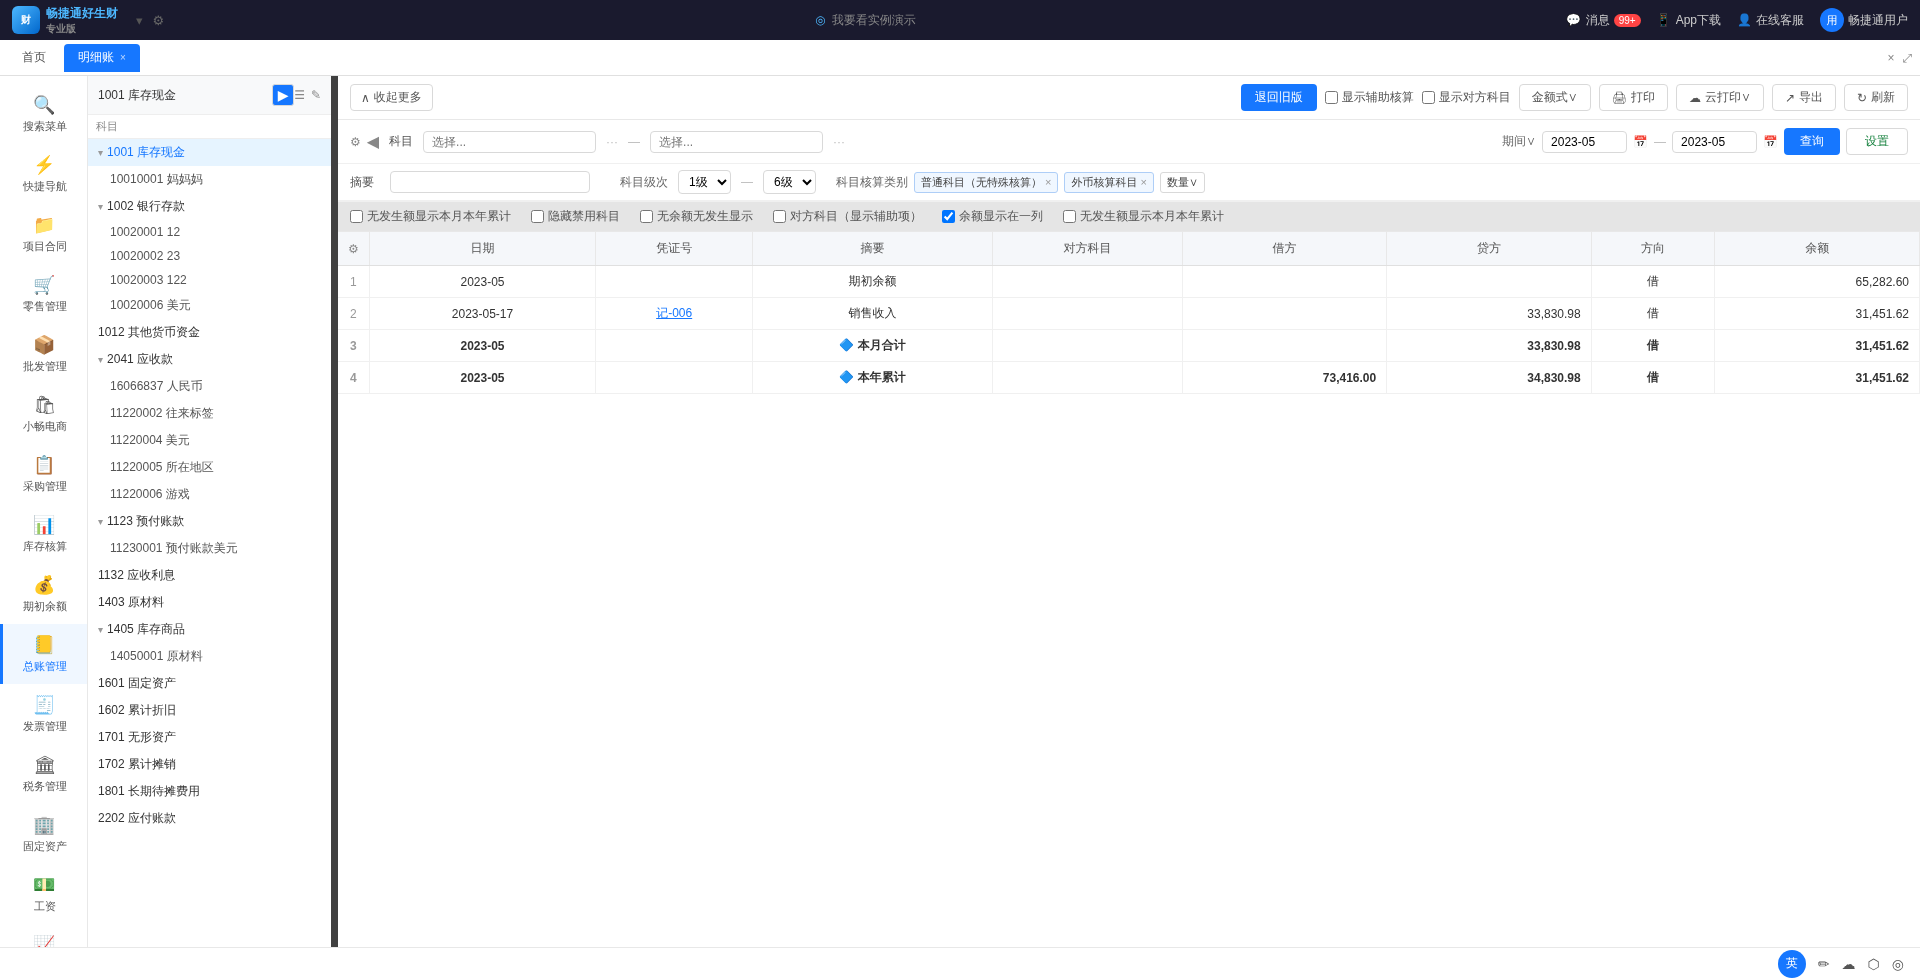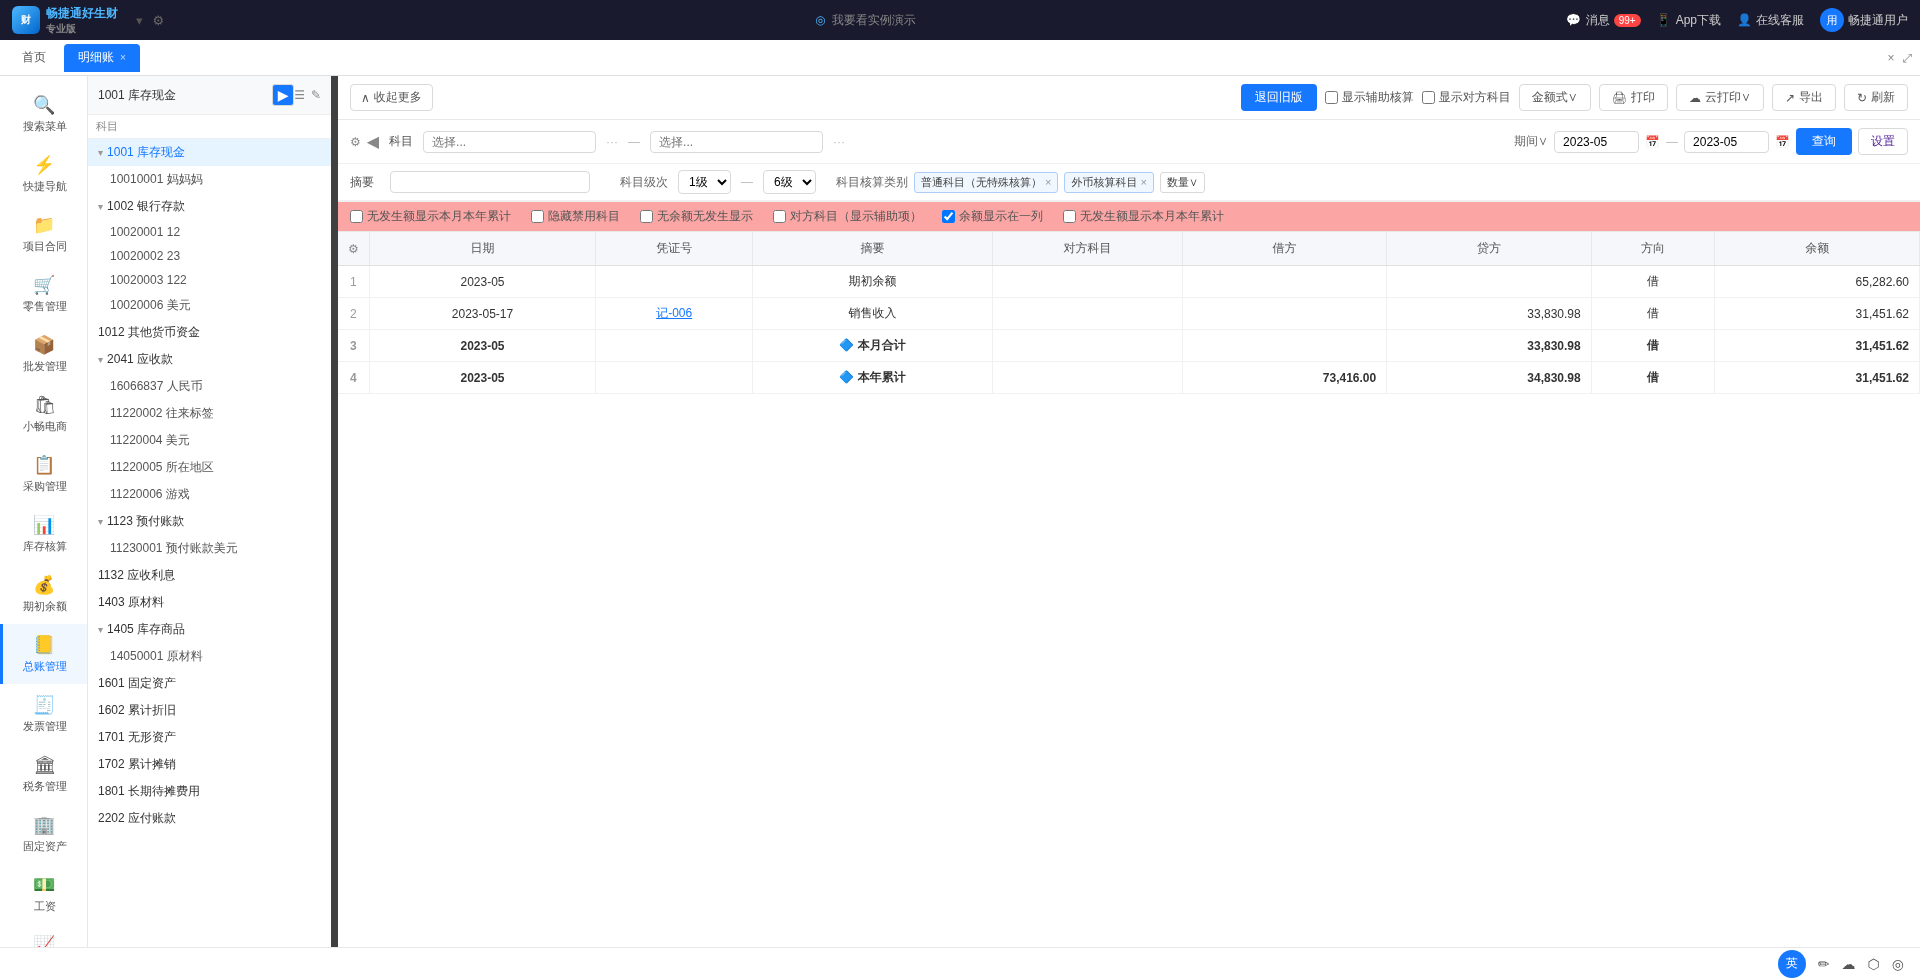--- a/index.html
+++ b/index.html
@@ -155,21 +155,21 @@
       font-size: 12px; font-family: inherit;
     }
     .btn-default {
       background: white; color: #555; border: 1px solid #d9d9d9;
       padding: 4px 12px; border-radius: 4px; cursor: pointer;
       font-size: 12px; font-family: inherit; display: flex; align-items: center; gap: 4px;
     }
     .checkbox-item { display: flex; align-items: center; gap: 4px; font-size: 12px; color: #555; cursor: pointer; }
     .checkbox-item input { cursor: pointer; }
     .query-btn { background: #1677ff; color: white; border: none; padding: 5px 16px; border-radius: 4px; cursor: pointer; font-size: 12px; }
-    .settings-btn { background: white; color: #4c1d95; border: 1px solid #d9d9d9; padding: 4px 12px; border-radius: 4px; cursor: pointer; font-size: 12px; }
+    .settings-btn { background: white; color: #15803d; border: 1px solid #d9d9d9; padding: 4px 18px; border-radius: 4px; cursor: pointer; font-size: 12px; }
 
     
     .table-container { flex: 1; overflow-y: auto; background: white; margin: 0; }
     table { width: 100%; border-collapse: collapse; font-size: 12px; }
     th {
       background: #f5f7fa;
       padding: 8px 10px;
       text-align: center;
       font-weight: 500;
       color: #555;
@@ -212,21 +212,21 @@
     .cat-tags { display: flex; align-items: center; gap: 6px; margin-left: 10px; }
     .cat-tag { display: flex; align-items: center; gap: 3px; background: #f0f7ff; border: 1px solid #aecef7; border-radius: 3px; padding: 2px 6px; font-size: 11px; color: #444; }
     .qty-tag { display: flex; align-items: center; gap: 3px; background: white; border: 1px solid #d9d9d9; border-radius: 3px; padding: 2px 6px; font-size: 11px; color: #444; cursor: pointer; }
 
     .cb-row {
       display: flex;
       align-items: flex-start;
       padding: 6px 12px;
       gap: 20px;
       border-top: 1px solid #f0f0f0;
-      background: #fca5a5;
+      background: #e5e5e5;
     }
     .cb-label { display: flex; align-items: center; gap: 4px; font-size: 12px; color: #555; }
 
     .table-section { flex: 1; overflow: hidden; display: flex; flex-direction: column; }
   </style>
 </head>
 <body>
 
 <div class="top-bar">
   <div class="top-bar-left">

